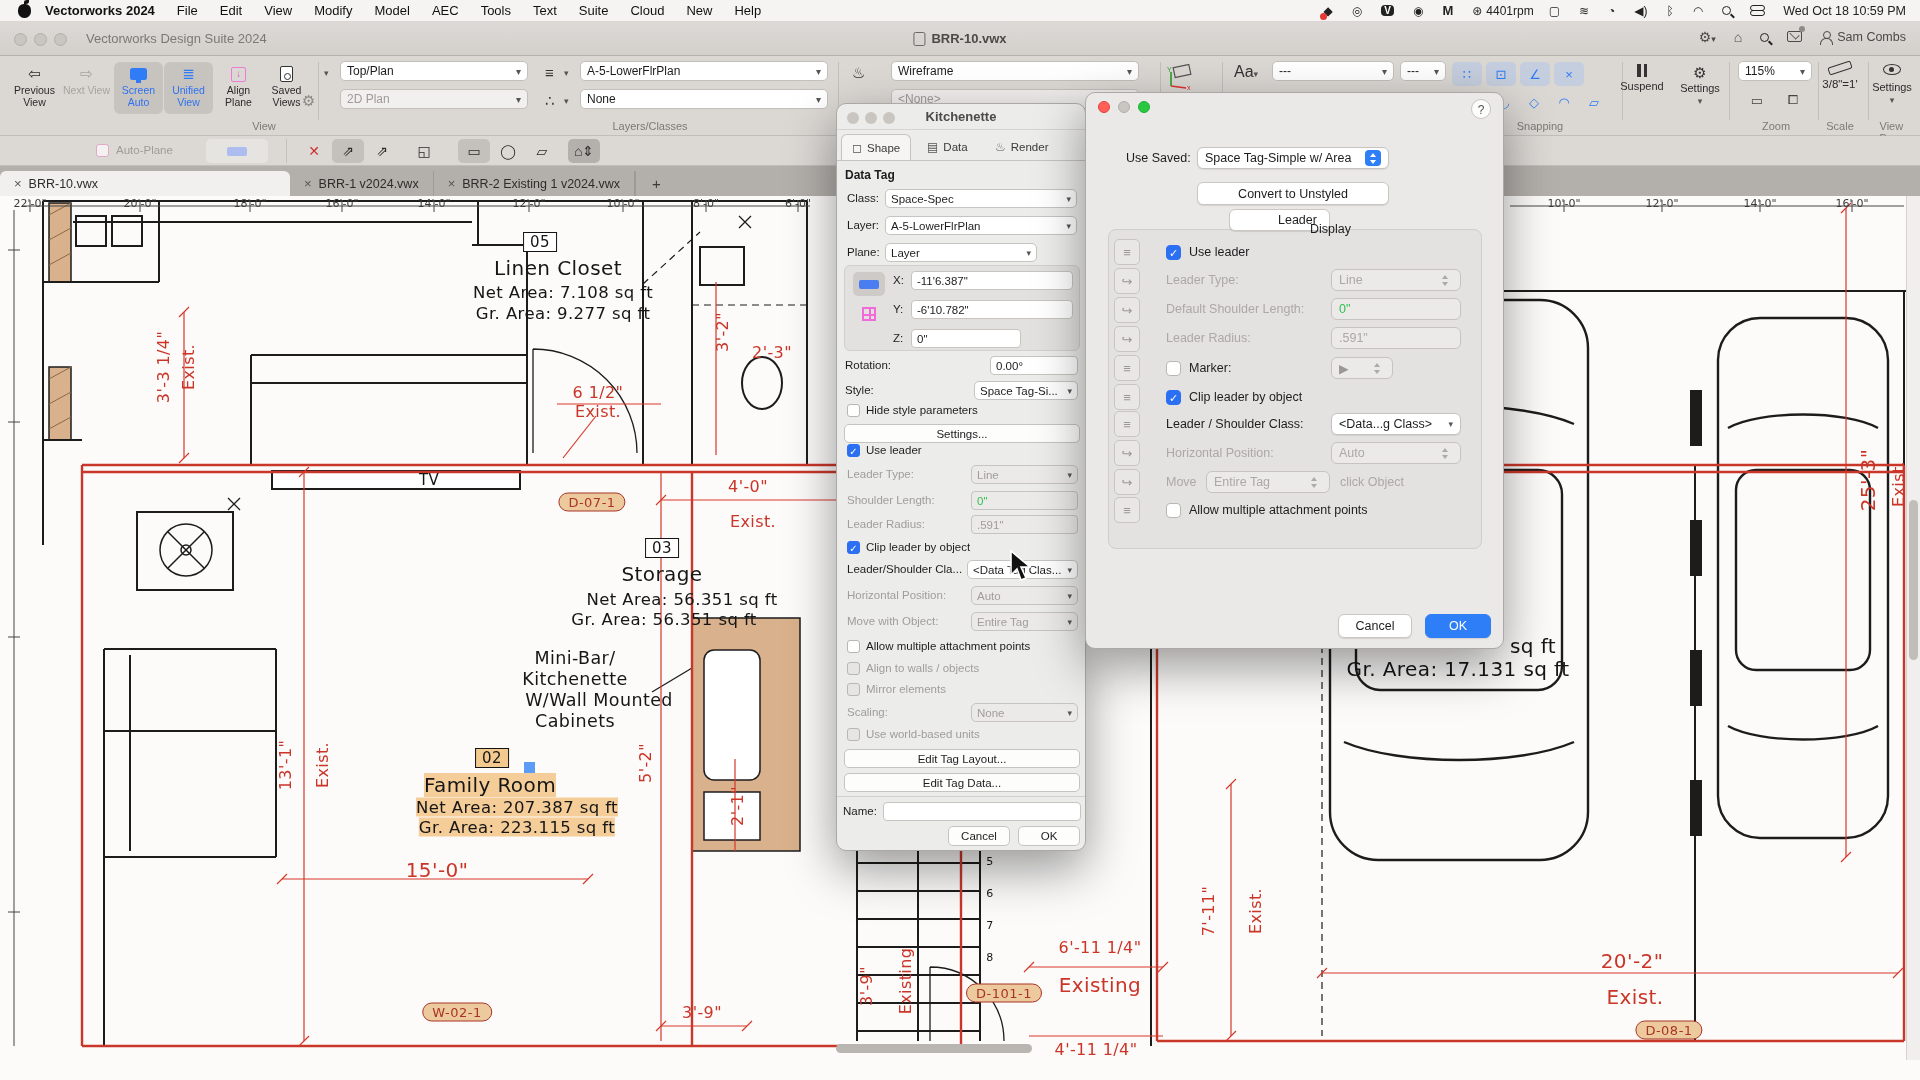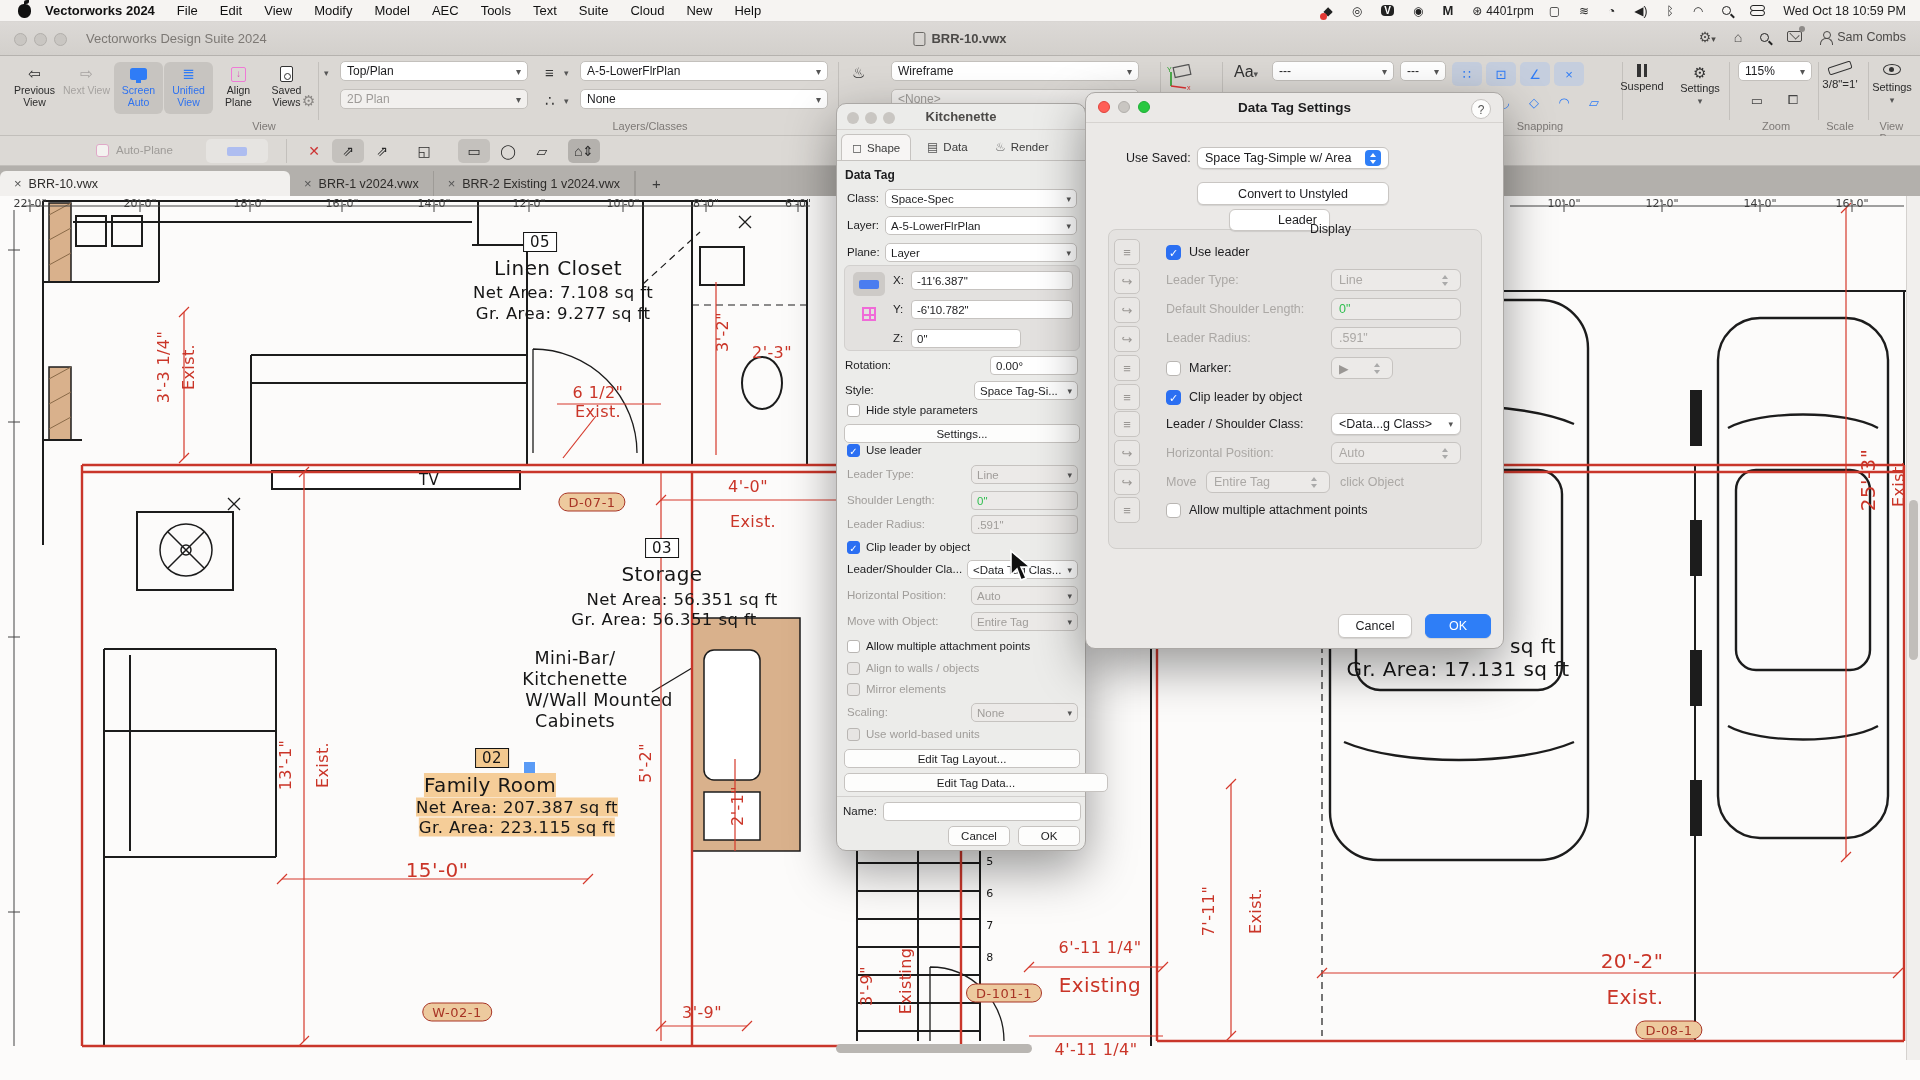--- a/index.html
+++ b/index.html
@@ -640,21 +640,21 @@
     <div class="pselect" style="left:48px;top:85px;width:192px">
         <span class="cv">Space-Spec</span>
         <span class="caret">▾</span>
       </div>
     <span class="plabel" style="left:10px;top:115px">Layer:</span>
     <div class="pselect" style="left:48px;top:112px;width:192px">
         <span class="cv">A-5-LowerFlrPlan</span>
         <span class="caret">▾</span>
       </div>
     <span class="plabel" style="left:10px;top:142px">Plane:</span>
-    <div class="pselect" style="left:48px;top:139px;width:192px">
+    <div class="pselect" style="left:48px;top:139px;width:152px">
         <span class="cv">Layer</span>
         <span class="caret">▾</span>
       </div>
 
     <div style="position:absolute;left:7px;top:161px;width:236px;height:86px;background:#e3e1df;border:1px solid #d2d0ce;border-radius:6px;"></div>
     <div style="position:absolute;left:16px;top:168px;width:32px;height:24px;background:#cdcac7;border-radius:5px;display:flex;align-items:center;justify-content:center;">
         <span class="planechip" style="background:#4a7df0"></span>
       </div>
     <div style="position:absolute;left:16px;top:198px;width:32px;height:24px;display:flex;align-items:center;justify-content:center;">
         <span style="width:14px;height:14px;border:2px solid #f06ad8;position:relative;display:inline-block;">
@@ -727,30 +727,29 @@
     <span class="cb dis" style="left:10px;top:579px"></span>
     <span class="plabel dis" style="left:29px;top:579px">Mirror elements</span>
     <span class="plabel dis" style="left:10px;top:602px">Scaling:</span>
     <div class="pselect dis" style="left:134px;top:599px;width:107px">
         <span class="cv">None</span>
         <span class="caret">▾</span>
       </div>
     <span class="cb dis" style="left:10px;top:624px"></span>
     <span class="plabel dis" style="left:29px;top:624px">Use world-based units</span>
     <div class="pbtn" style="left:7px;top:645px;width:236px">Edit Tag Layout...</div>
-    <div class="pbtn" style="left:7px;top:669px;width:264px">Edit Tag Data...</div>
+    <div class="pbtn" style="left:7px;top:669px;width:236px">Edit Tag Data...</div>
     <div style="position:absolute;left:0;top:692px;right:0;height:1px;background:#d2d0ce;"></div>
     <span class="plabel" style="left:6px;top:701px">Name:</span>
     <div class="pinput" style="left:46px;top:698px;width:198px"></div>
     <div class="pbtn" style="left:111px;top:722px;width:62px;height:20px">Cancel</div>
     <div class="pbtn" style="left:181px;top:722px;width:62px;height:20px">OK</div>
   </div>
 
   <div class="win" style="left:1085px;top:92px;width:419px;height:557px;z-index:20;background:#ebe9e7;">
-    <div class="win-title" style="height:30px;line-height:30px;font-size:13.5px;color:#1d1d1f;">Data Tag Settings</div>
     <span class="tl" style="left:12px;background:#ff5f57;border:1px solid #e0443c;"></span>
     <span class="tl" style="left:32px;background:#c9c6c2;border:1px solid #b2afab;"></span>
     <span class="tl" style="left:52px;background:#28c840;border:1px solid #1faf36;"></span>
     <span class="helpcircle" style="right:12px;top:6px;">?</span>
 
     <span class="dlabel" style="left:40px;top:58px">Use Saved:</span>
     <div class="dselect" style="left:111px;top:54px;width:192px">
         <span class="cv">Space Tag-Simple w/ Area</span>
         <span class="stepper"></span>
       </div>

